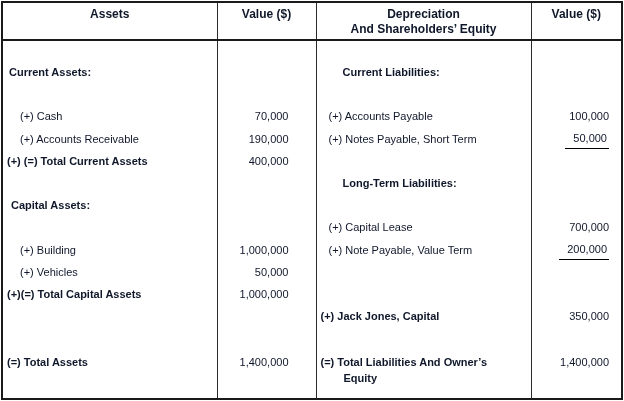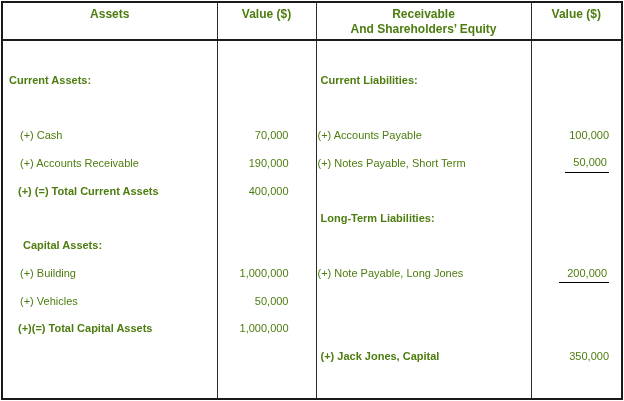--- a/index.html
+++ b/index.html
@@ -1,18 +1,18 @@
 <!DOCTYPE html>
 <html><head>
 <meta charset="utf-8">
 <style>
   html,body{margin:0;padding:0;background:#ffffff;}
   .frame{
     width:624px;height:401px;box-sizing:border-box;background:#fff;
-    font-family:"Liberation Sans",sans-serif;color:#4d7c0f;
+    font-family:"Liberation Sans",sans-serif;color:#0f172a;
   }
   table.bs{
     width:622px;height:399px;margin:1px;table-layout:fixed;
     border-collapse:collapse;border:2px solid #1a1a1a;background:#fff;
     font-size:11px;
   }
   col.c1{width:215px}
   col.c2{width:99px}
   col.c3{width:215px}
   col.c4{width:91px}
@@ -21,26 +21,26 @@
   thead tr{height:38px;}
   thead th{
     border-bottom:2px solid #1a1a1a;font-weight:bold;font-size:12px;
     vertical-align:top;text-align:center;padding-top:4px;line-height:15px;
   }
   tbody tr{height:17.6px;}
   tbody td{line-height:17.6px;white-space:nowrap;}
   
   .h-sm,.h-md,.h-lg,.tt,.bit,.tw{font-weight:bold;margin-left:16px;}
   .L.h-sm{padding-left:6px}
-  .L.h-lg{padding-left:20px}
+  .L.h-lg{padding-left:8px}
   .L.it{padding-left:17px}
-  .L.tt{padding-left:15px}
-  .R.h-md{padding-left:4px}
+  .L.tt{padding-left:4px}
+  .R.h-md{padding-left:26px}
   .R.h-lg{padding-left:22px}
-  .R.it{padding-left:1px}
+  .R.it{padding-left:12px}
   .R.tt{padding-left:2px}
   .R.bit{padding-left:4px}
   .R.tw{padding-left:27px;text-indent:-23px;white-space:pre-line;}
   .ul{}
   
   .val{text-align:right;}
   .lv{padding-right:27px;}
   .rv{padding-right:12px;}
   .uv{display:inline-block;border-bottom:1px solid #000;padding:0 2px 0 8px;}
   tr.grand{height:38px;}
@@ -56,21 +56,21 @@
       <col class="c1">
         <col class="c2">
         <col class="c3">
         <col class="c4">
     </colgroup>
     <thead>
       <tr>
         <th>Assets</th>
         <th>Value ($)</th>
         <th>
-          <div>Receivable</div>
+          <div>Depreciation</div>
           <div>And Shareholders’ Equity</div>
         </th>
         <th>Value ($)</th>
       </tr>
     </thead>
     <tbody>
 
     <tr>
           <td class="lbl L "></td>
           <td class="val lv"></td>
@@ -113,23 +113,29 @@
           <td class="lbl R h-md">Long-Term Liabilities:</td>
           <td class="val rv"></td>
         </tr>
         <tr>
           <td class="lbl L h-lg">Capital Assets:</td>
           <td class="val lv"></td>
           <td class="lbl R "></td>
           <td class="val rv"></td>
         </tr>
         <tr>
+          <td class="lbl L "></td>
+          <td class="val lv"></td>
+          <td class="lbl R it">(+) Capital Lease</td>
+          <td class="val rv">700,000</td>
+        </tr>
+        <tr>
           <td class="lbl L it">(+) Building</td>
           <td class="val lv">1,000,000</td>
-          <td class="lbl R it ul">(+) Note Payable, Long Jones</td>
+          <td class="lbl R it ul">(+) Note Payable, Value Term</td>
           <td class="val rv"><span class="uv">200,000</span></td>
         </tr>
         <tr>
           <td class="lbl L it">(+) Vehicles</td>
           <td class="val lv">50,000</td>
           <td class="lbl R "></td>
           <td class="val rv"></td>
         </tr>
         <tr>
           <td class="lbl L tt">(+)(=) Total Capital Assets</td>
@@ -142,20 +148,27 @@
           <td class="val lv"></td>
           <td class="lbl R bit">(+) Jack Jones, Capital</td>
           <td class="val rv">350,000</td>
         </tr>
         <tr>
           <td class="lbl L "></td>
           <td class="val lv"></td>
           <td class="lbl R "></td>
           <td class="val rv"></td>
         </tr>
+        <tr class="grand">
+          <td class="lbl L tt">(=) Total Assets</td>
+          <td class="val lv">1,400,000</td>
+          <td class="lbl R tw">(=) Total Liabilities And Owner’s
+Equity</td>
+          <td class="val rv">1,400,000</td>
+        </tr>
       </tbody>
     <tbody>
       <tr class="filler">
         <td></td>
         <td></td>
         <td></td>
         <td></td>
       </tr>
     </tbody>
   </table>

